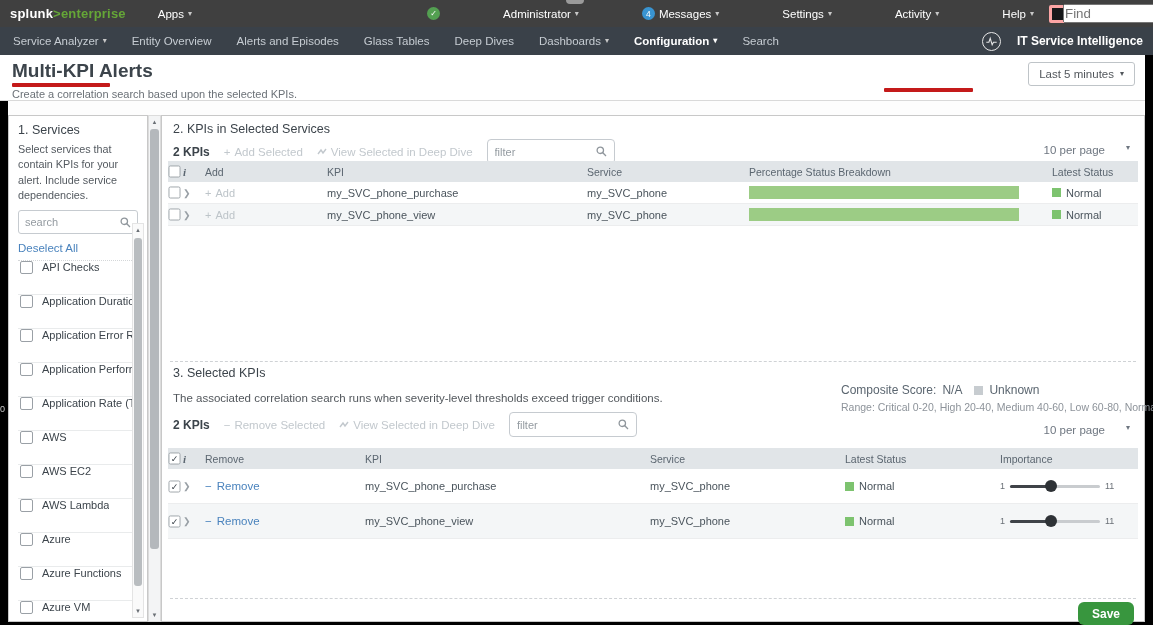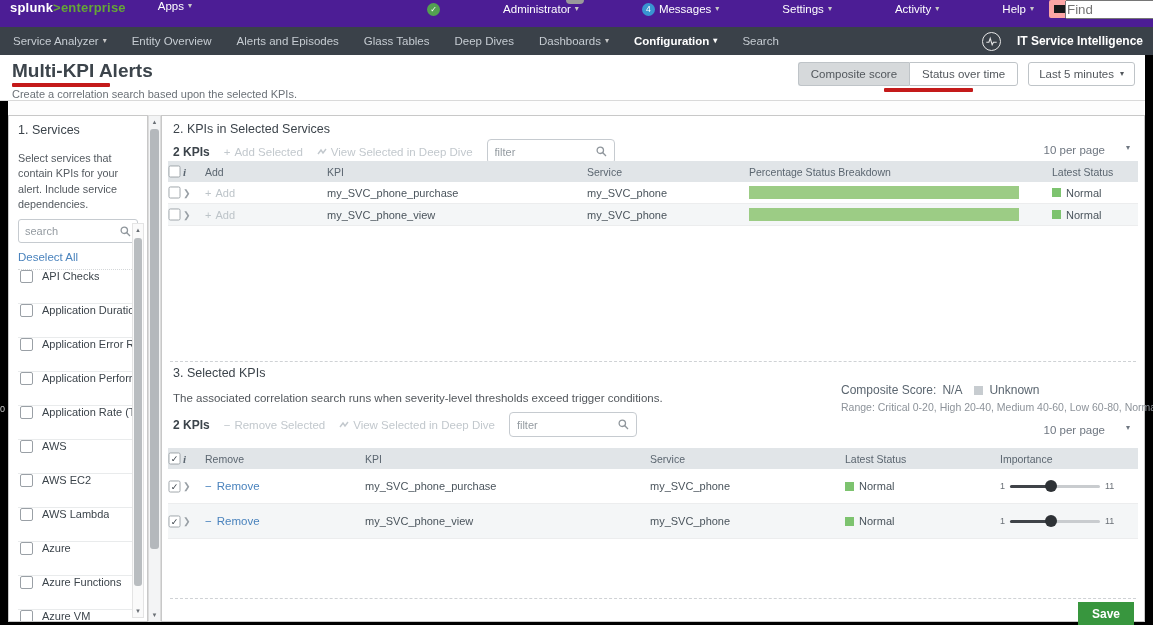--- a/index.html
+++ b/index.html
@@ -1,29 +1,29 @@
 <!DOCTYPE html>
 <html><head>
 <meta charset="utf-8">
 <style>
   * { box-sizing: border-box; margin: 0; padding: 0; }
   body { background:#000; font-family:"Liberation Sans", sans-serif; }
   .screen { position:relative; width:1153px; height:625px; background:#000; overflow:hidden; }
 
   
-  .topbar { position:absolute; left:0; top:0; width:1153px; height:27px; background:#4c1d95; display:flex; align-items:flex-start; color:#fff; font-size:11.5px; }
+  .topbar { position:absolute; left:0; top:0; width:1153px; height:27px; background:#404040; display:flex; align-items:center; color:#fff; font-size:11.5px; }
   .brand { margin-left:10px; font-size:13px; font-weight:bold; color:#fff; letter-spacing:.2px; }
   .brand .grn { color:#65a637; }
   .topitem { display:flex; align-items:center; gap:4px; cursor:default; white-space:nowrap;margin-left:48px; }
   .apps { margin-left:32px; }
   .caret { font-size:8px; color:#c8c8c8; line-height:1; }
   .topright { margin-left:auto; display:flex; align-items:center; gap:15px; margin-right:8px; }
   .okdot { width:13px; height:13px; border-radius:50%; background:#53a051; color:#fff; font-size:8px; display:flex; align-items:center; justify-content:center; }
   .msgbadge { width:13px; height:13px; border-radius:50%; background:#3994d1; color:#fff; font-size:8.5px; display:flex; align-items:center; justify-content:center; }
-  .findbox { display:flex; align-items:center; gap:5px; width:96px; height:18px; border:5px solid #fca5a5; border-radius:2px; background:#17181a; padding:0 6px; color:#d6d6d6; font-size:10.5px; }
+  .findbox { display:flex; align-items:center; gap:5px; width:96px; height:18px; border:3px solid #fca5a5; border-radius:2px; background:#17181a; padding:0 6px; color:#d6d6d6; font-size:10.5px; }
   .notch { position:absolute; left:566px; top:0; width:18px; height:4px; background:#9a9a9a; border-radius:0 0 7px 7px; }
 
   
   .navbar { position:absolute; left:0; top:27px; width:1153px; height:28px; background:#3a4149; display:flex; align-items:center; color:#c6ccd2; font-size:11.5px; }
   .navitems { display:flex; align-items:center; gap:25px; margin-left:13px; }
   .navitem { display:flex; align-items:center; gap:4px; cursor:default; white-space:nowrap; }
   .navitem.active { color:#fff; font-weight:bold; }
   .navright { margin-left:auto; display:flex; align-items:center; gap:16px; margin-right:10px; color:#fff; font-weight:bold; font-size:12px; }
   .itsilogo { width:19px; height:19px; border:1.6px solid #e8e8e8; border-radius:50%; display:flex; align-items:center; justify-content:center; }
 
@@ -43,21 +43,21 @@
   .timebtn { height:24px; padding:0 10px; display:flex; align-items:center; gap:6px; font-size:11.5px; color:#52575c; background:#fff; border:1px solid #bfc4c8; border-radius:3px; white-space:nowrap; }
 
   
   .content { position:absolute; left:0; top:101px; width:1153px; height:524px; background:#000; }
   .content-bg { position:absolute; left:8px; top:0; width:1137px; height:521px; background:#fdfdfd; }
 
   
   .svc { position:absolute; left:8px; top:14px; width:140px; height:507px; background:#fff; border:1px solid #c8c8c8; overflow:hidden; }
   .svc-inner { padding:7px 9px 0 9px; }
   .sechead { font-size:12.5px; color:#3c444b; font-weight:normal; }
-  .svc-desc { margin-top:14px; font-size:10.8px; line-height:1.42; color:#545a60; }
+  .svc-desc { margin-top:5px; font-size:10.8px; line-height:1.42; color:#545a60; }
   .searchbox { margin-top:7px; height:24px; border:1px solid #c6cbd0; border-radius:3px; display:flex; align-items:center; padding:0 6px; background:#fff; }
   .searchbox input, .filterbox input { border:none; outline:none; flex:1; min-width:0; font-size:11px; color:#3c444b; font-family:"Liberation Sans", sans-serif; background:transparent; }
   .searchbox input::placeholder, .filterbox input::placeholder { color:#949ba1; }
   .link { color:#4a83bd; font-size:11.5px; cursor:pointer; white-space:nowrap; }
   .deselect { display:inline-block; margin:8px 0 6px 0; }
   .svclist { border-top:1px dotted #d4d7d9; }
   .svcitem { height:34px; display:flex; align-items:flex-start; gap:9px; border-bottom:1px solid #e9ebec; padding-left:2px; }
   .cb { width:13px; height:13px; border:1.4px solid #9aa0a6; border-radius:2px; background:#fff; flex:0 0 auto; display:flex; align-items:center; justify-content:center; font-size:10px; color:#3c444b; }
   .svclabel { font-size:11px; color:#3c444b; white-space:nowrap; overflow:hidden; }
   .inscroll { position:absolute; right:3px; top:107px; bottom:3px; width:12px; background:#fafafa; border:1px solid #e4e4e4; }
@@ -105,21 +105,21 @@
   .compinfo { position:absolute; left:679px; top:267px; }
   .compline { display:flex; align-items:center; gap:6px; font-size:12px; color:#5b6670; }
   .rangeline { margin-top:4px; font-size:10.5px; color:#8d939a; white-space:nowrap; }
 
   .slider { display:flex; align-items:center; gap:5px; padding-right:6px; }
   .s-lab { font-size:9px; color:#6a7077; }
   .s-track { position:relative; width:90px; height:3px; background:#c9cccf; border-radius:2px; }
   .s-fill { position:absolute; left:0; top:0; height:3px; width:45%; background:#3f4348; border-radius:2px; }
   .s-thumb { position:absolute; left:calc(45% - 6px); top:-4.5px; width:12px; height:12px; border-radius:50%; background:#2e3236; }
 
-  .savebtn { position:absolute; right:10px; top:486px; height:23px; padding:0 14px; background:#38963e; color:#fff; font-size:12px; font-weight:bold; border:none; border-radius:0; display:flex; align-items:center; cursor:pointer; }
+  .savebtn { position:absolute; right:10px; top:486px; height:23px; padding:0 14px; background:#38963e; color:#fff; font-size:12px; font-weight:bold; border:none; border-radius:6px; display:flex; align-items:center; cursor:pointer; }
 
   .edgeart { position:absolute; left:0px; top:303px; color:#c9c9c9; font-size:9px; }
   svg { display:block; }
 </style>
 </head>
 <body>
 
 <div class="screen">
 
   <div class="topbar">
@@ -200,24 +200,20 @@
         </span>
       <span>IT Service Intelligence</span>
     </div>
   </div>
 
   <div class="titlebar">
     <div class="pagetitle">Multi-KPI Alerts</div>
     <div class="ann ann-title"></div>
     <div class="subtitle">Create a correlation search based upon the selected KPIs.</div>
     <div class="headctl">
-      <div class="toggle">
-        <div class="tbtn active">Composite score</div>
-        <div class="tbtn">Status over time</div>
-      </div>
       <div class="timebtn">
           <span>Last 5 minutes</span>
           <span class="caret" style="color:#52575c">▾</span>
         </div>
     </div>
     <div class="ann ann-comp"></div>
   </div>
 
   <div class="content">
     <div class="content-bg"></div>

